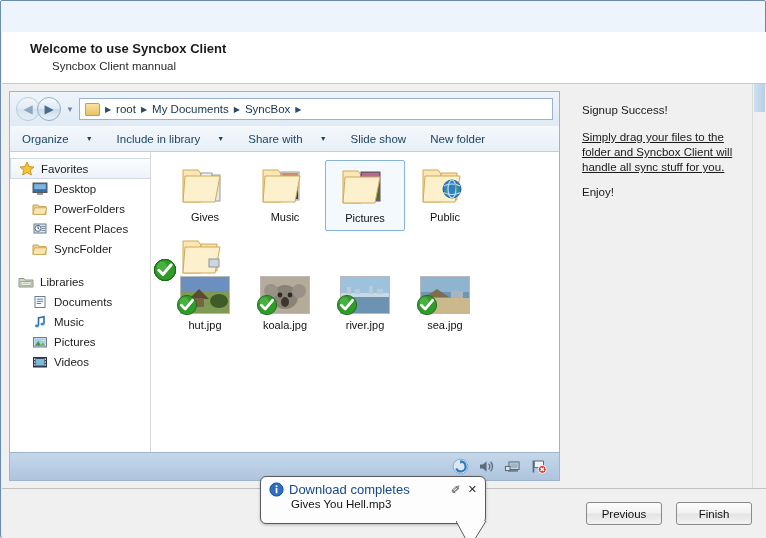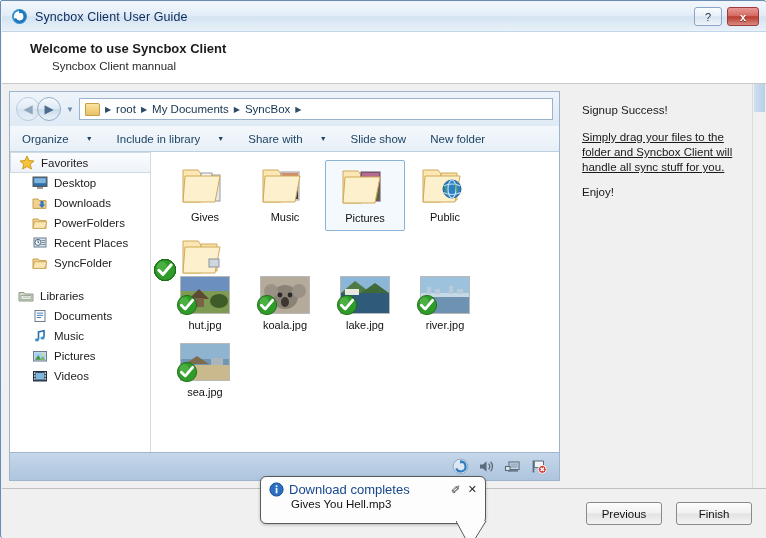--- a/index.html
+++ b/index.html
@@ -114,21 +114,21 @@
   }
   .tbitem{padding:0 12px;display:flex;align-items:center;gap:17px;cursor:pointer;white-space:nowrap;}
   .tbitem .caret{font-size:7px;color:#1c4464;}
   .exp-content{
     position:absolute;left:0;top:60px;right:0;bottom:28px;
     display:flex;
   }
   .sidebar{
     width:141px;box-sizing:border-box;
     background:#fff;border-right:1px solid #d9d9d9;
-    position:relative;
+    padding-top:6px;position:relative;
   }
   .side-item{
     height:20px;display:flex;align-items:center;
     font-size:11.5px;color:#1c1c1c;cursor:pointer;padding-left:8px;
     box-sizing:border-box;
   }
   .side-item.child{padding-left:22px;}
   .side-item.head.sel{
     background:linear-gradient(180deg,#fbfcfe 0%,#eef3f9 100%);
     border:1px solid #cfd9e4;border-right:none;
@@ -236,35 +236,20 @@
     font-size:11.5px;color:#111;
     display:flex;align-items:center;justify-content:center;
     cursor:pointer;margin-right:14px;
   }
 </style>
 </head>
 <body>
 
 <div class="window">
 
-  <div class="titlebar">
-    <span class="title-icon">
-      <svg width="17" height="17" viewBox="0 0 17 17">
-        <circle cx="8.5" cy="8.5" r="7.5" fill="#2f8fd0"></circle>
-        <circle cx="8.5" cy="8.5" r="5.6" fill="#ffffff"></circle>
-        <path d="M8.5 3.4 A5.1 5.1 0 1 1 3.9 10.6" fill="none" stroke="#1f74b5" stroke-width="2.4"></path>
-        <polygon points="8.2,1.6 12.0,3.8 8.2,5.6" fill="#1f74b5"></polygon>
-      </svg>
-    </span>
-    <span class="title-text">Syncbox Client User Guide</span>
-    <span class="tb-buttons">
-      <span class="tb-btn">?</span>
-      <span class="tb-btn close">x</span>
-    </span>
-  </div>
 
   <div class="headerband">
     <div class="welcome-title">Welcome to use Syncbox Client</div>
     <div class="welcome-sub">Syncbox Client mannual</div>
   </div>
 
   <div class="bodyarea">
 
     <div class="explorer">
 
@@ -328,29 +313,20 @@
             <span class="side-ico">
               <svg width="16" height="14" viewBox="0 0 16 14">
                 <rect x="1" y="1" width="14" height="9.5" fill="#2f6ea8" stroke="#5a5a5a" stroke-width="1"></rect>
                 <rect x="2.2" y="2.2" width="11.6" height="5" fill="#7fb4dd"></rect>
                 <rect x="5" y="11" width="6" height="2" fill="#9a9a9a"></rect>
               </svg>
             </span>
             <span>Desktop</span>
           </div>
 
-          <div class="side-item child">
-            <span class="side-ico">
-              <svg width="16" height="14" viewBox="0 0 16 14">
-                <path d="M1 3 L6 3 L7.2 4.6 L14 4.6 L14 12.4 L1 12.4 Z" fill="#f2d08f" stroke="#c6a24d" stroke-width="1"></path>
-                <polygon points="8.5,5 11.5,5 11.5,8.5 13.3,8.5 10,12 6.7,8.5 8.5,8.5" fill="#2e78c0"></polygon>
-              </svg>
-            </span>
-            <span>Downloads</span>
-          </div>
 
           <div class="side-item child">
             <span class="side-ico">
               <svg width="16" height="14" viewBox="0 0 16 14">
                 <path d="M1 3 L6 3 L7.2 4.6 L14 4.6 L14 12.4 L1 12.4 Z" fill="#f2d08f" stroke="#c6a24d" stroke-width="1"></path>
                 <path d="M2.5 5.8 L14.8 5.8 L12.8 12.4 L1 12.4 Z" fill="#fae6b4" stroke="#c6a24d" stroke-width="0.8"></path>
               </svg>
             </span>
             <span>PowerFolders</span>
           </div>
@@ -594,41 +570,20 @@
                   <svg width="22" height="22" viewBox="0 0 24 24">
                     <circle cx="12" cy="12" r="10.5" fill="#2f9b28" stroke="#1c6b18" stroke-width="1"></circle>
                     <circle cx="9" cy="8.5" r="5" fill="#62c158" opacity=".55"></circle>
                     <path d="M5.8 12.3 L10 16.4 L18.2 6.8" stroke="#fff" stroke-width="3" fill="none" stroke-linecap="round" stroke-linejoin="round"></path>
                   </svg>
                 </span>
               </span>
               <span class="label">koala.jpg</span>
             </div>
 
-            <div class="grid-cell">
-              <span class="fthumb">
-                <span class="photo">
-                  <svg width="48" height="36" viewBox="0 0 48 36" preserveAspectRatio="none">
-                    <rect width="48" height="16" fill="#8cb6d8"></rect>
-                    <polygon points="0,16 14,4 30,16" fill="#4e7a46"></polygon>
-                    <polygon points="20,16 34,6 48,16" fill="#3f6b3a"></polygon>
-                    <rect y="16" width="48" height="20" fill="#2f5a7a"></rect>
-                    <rect x="4" y="12" width="14" height="6" fill="#e8e8e0"></rect>
-                  </svg>
-                </span>
-                <span class="sync-badge sm">
-                  <svg width="22" height="22" viewBox="0 0 24 24">
-                    <circle cx="12" cy="12" r="10.5" fill="#2f9b28" stroke="#1c6b18" stroke-width="1"></circle>
-                    <circle cx="9" cy="8.5" r="5" fill="#62c158" opacity=".55"></circle>
-                    <path d="M5.8 12.3 L10 16.4 L18.2 6.8" stroke="#fff" stroke-width="3" fill="none" stroke-linecap="round" stroke-linejoin="round"></path>
-                  </svg>
-                </span>
-              </span>
-              <span class="label">lake.jpg</span>
-            </div>
 
             <div class="grid-cell">
               <span class="fthumb">
                 <span class="photo">
                   <svg width="48" height="36" viewBox="0 0 48 36" preserveAspectRatio="none">
                     <rect width="48" height="20" fill="#9cc2dd"></rect>
                     <rect y="16" width="48" height="5" fill="#c8d9e6"></rect>
                     <rect y="20" width="48" height="16" fill="#6e93b2"></rect>
                     <rect x="6" y="10" width="4" height="7" fill="#b9cbd9"></rect>
                     <rect x="14" y="12" width="5" height="5" fill="#b9cbd9"></rect>

